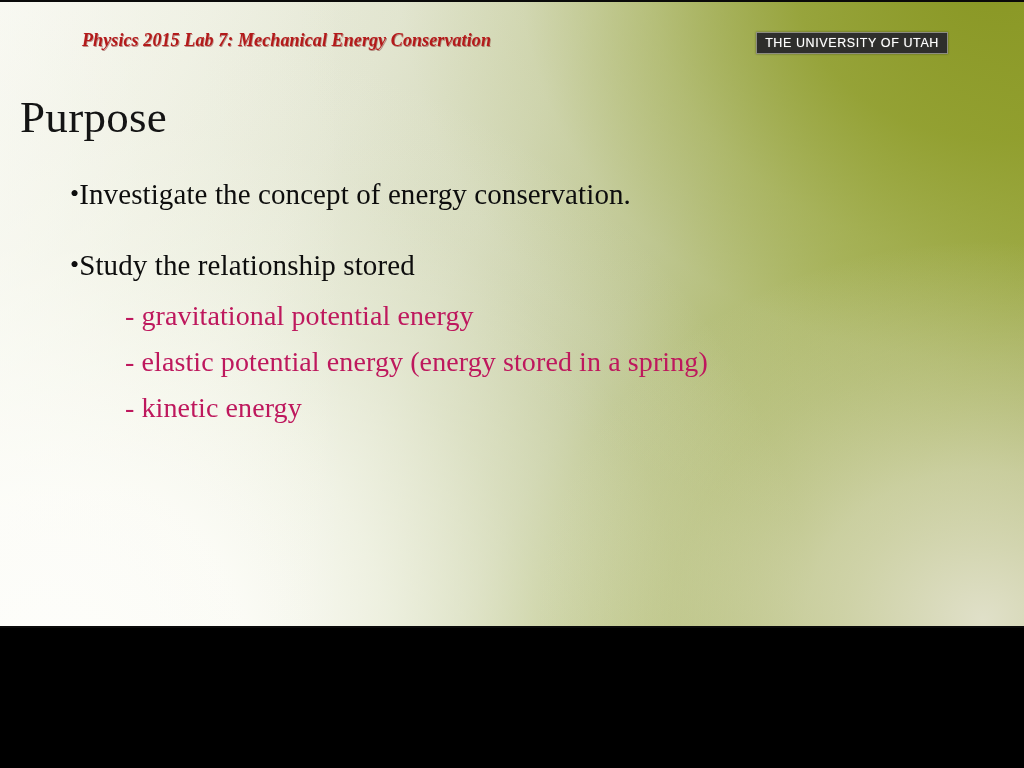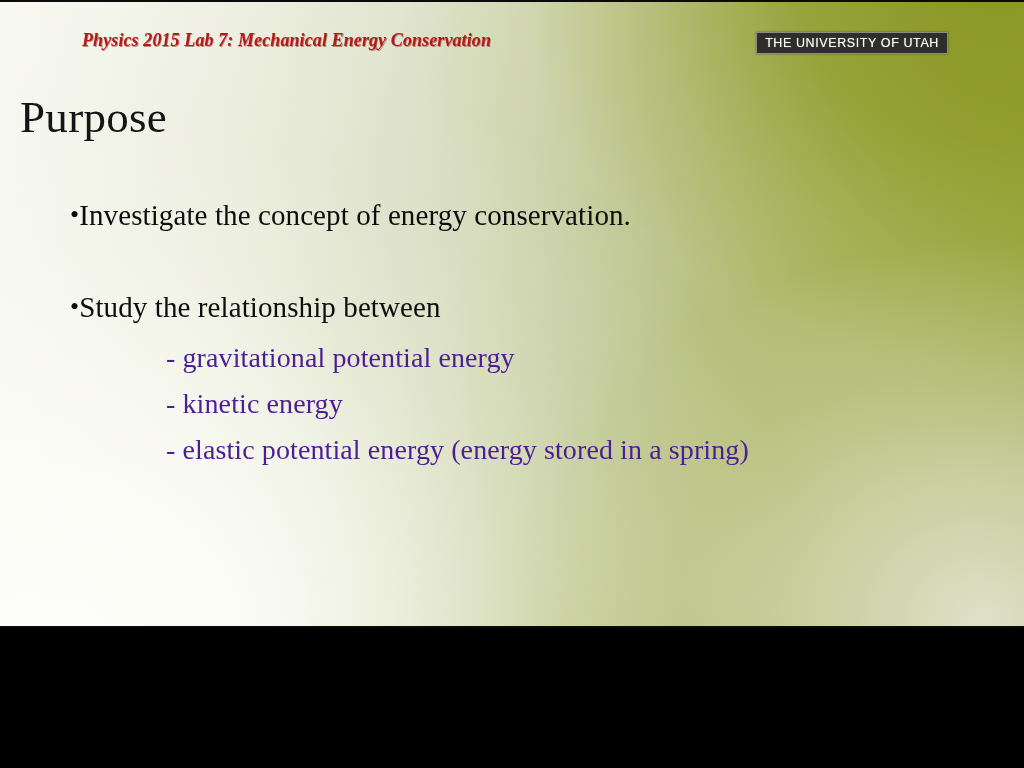--- a/index.html
+++ b/index.html
@@ -136,37 +136,36 @@
     top: 178px;
     width: 900px;
   }
 
   .bullet {
     font-size: 29px;
     line-height: 1.0;
     color: #0d0d0d;
     letter-spacing: 0.1px;
     white-space: nowrap;
-    margin-top: 21px;
   }
 
   .bullet .dot {
     font-size: 26px;
     vertical-align: 2px;
   }
 
   .gap-line {
     height: 42px;
   }
 
   .subitem {
     font-size: 28px;
     line-height: 1.0;
-    color: #4c1d95;
-    margin-left: 96px;
+    color: #be185d;
+    margin-left: 55px;
     letter-spacing: 0.1px;
     white-space: nowrap;
     padding-top: 18px;
   }
 
   .subitem.first {
     padding-top: 22px;
   }
 </style>
 </head>
@@ -187,21 +186,21 @@
   </div>
 
   <div class="slide-title">Purpose</div>
 
   <div class="body-block">
 
     <div class="bullet"><span class="dot">•</span><span>Investigate the concept of energy conservation.</span></div>
 
     <div class="gap-line"></div>
 
-    <div class="bullet"><span class="dot">•</span><span>Study the relationship between</span></div>
+    <div class="bullet"><span class="dot">•</span><span>Study the relationship stored</span></div>
 
     <div class="subitem first">- gravitational potential energy</div>
+    <div class="subitem">- elastic potential energy (energy stored in a spring)</div>
     <div class="subitem">- kinetic energy</div>
-    <div class="subitem">- elastic potential energy (energy stored in a spring)</div>
 
   </div>
 
 </div>
 
 </body></html>

